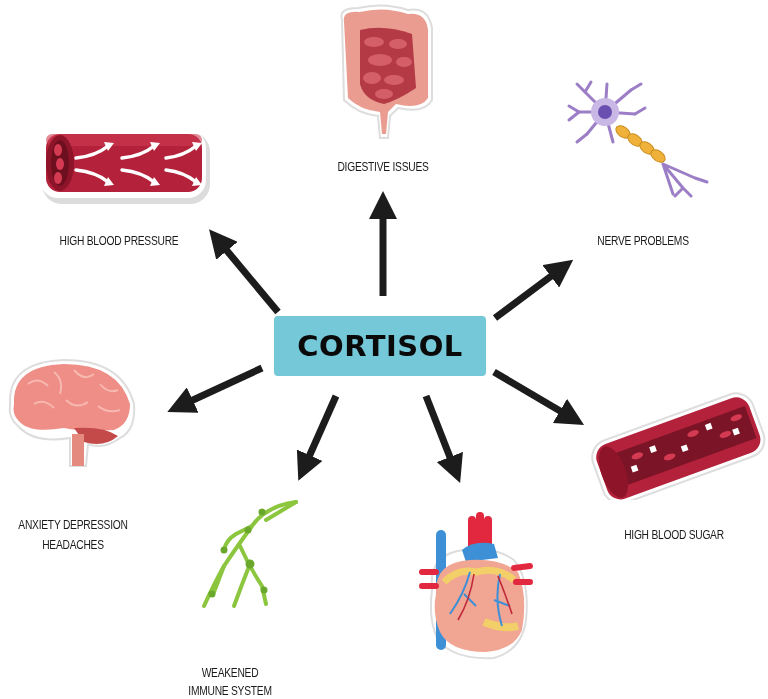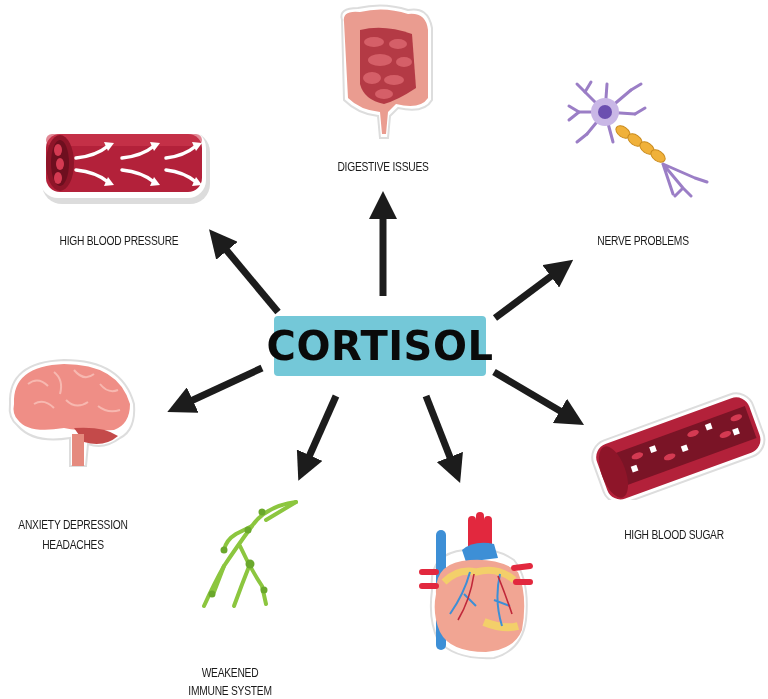--- a/index.html
+++ b/index.html
@@ -7,21 +7,21 @@
   .label {
     position:absolute; color:#1a1a1a; font-family:"Liberation Sans", sans-serif;
     font-size:12.5px; letter-spacing:-0.3px; text-align:center; white-space:nowrap;
     transform:scaleX(0.82); transform-origin:center;
   }
   .center-box {
     position:absolute; left:274px; top:316px; width:212px; height:60px;
     background:#74c8d8; border-radius:4px;
     display:flex; align-items:center; justify-content:center;
   }
-  .center-text { font-family:"DejaVu Sans", sans-serif; font-weight:bold; font-size:40px; color:#0a0a0a; letter-spacing:0.5px; }
+  .center-text { font-family:"DejaVu Sans", sans-serif; font-weight:bold; font-size:29px; color:#0a0a0a; letter-spacing:0.5px; }
   svg.layer { position:absolute; left:0; top:0; }
   .icon { position:absolute; }
 </style>
 </head>
 <body>
 
 <svg class="layer" width="768" height="699" viewBox="0 0 768 699">
   <defs>
     <marker id="ah" markerWidth="4" markerHeight="4" refX="2" refY="2" orient="auto" markerUnits="strokeWidth">
       <path d="M0,0 L4,2 L0,4 Z" fill="#1c1c1c"></path>

